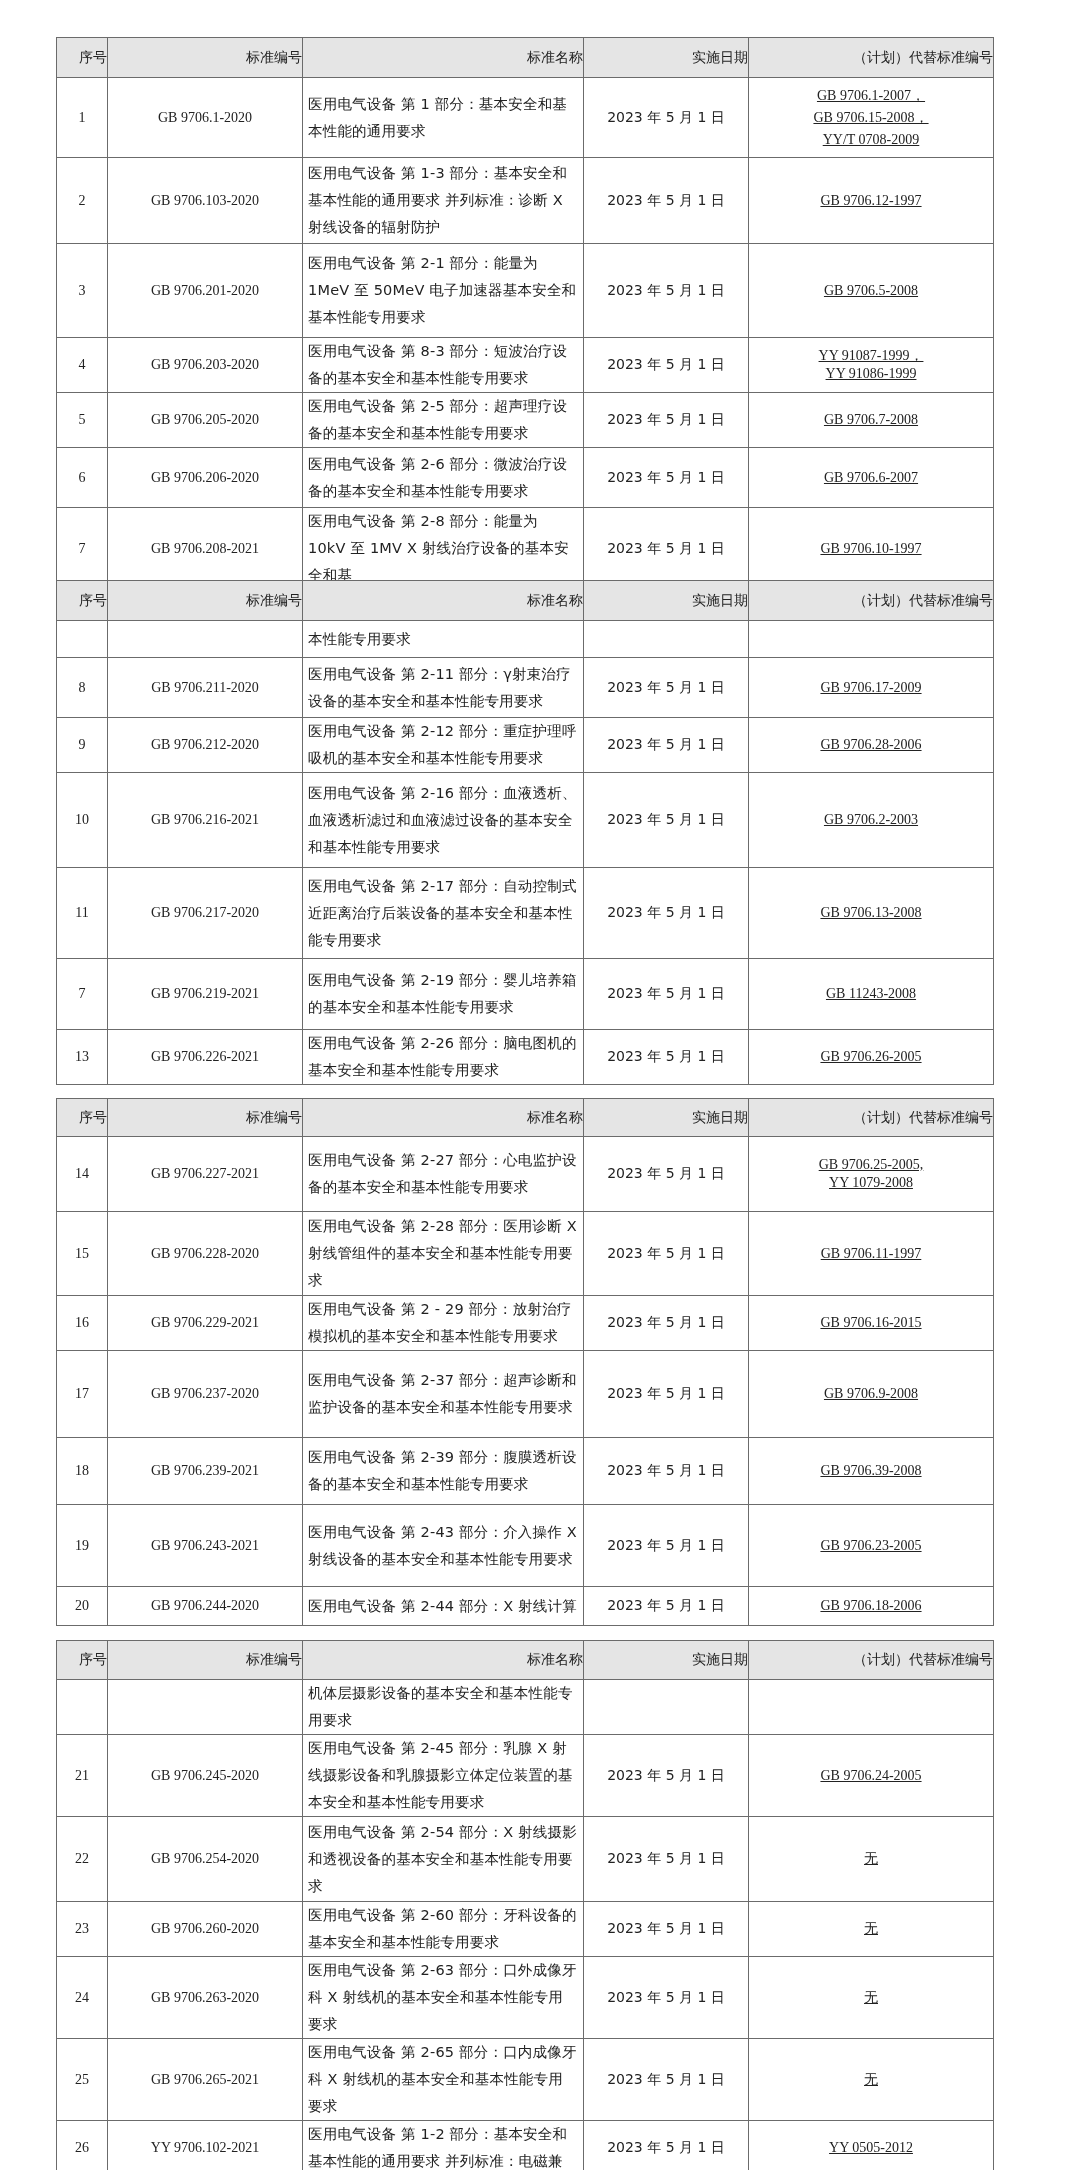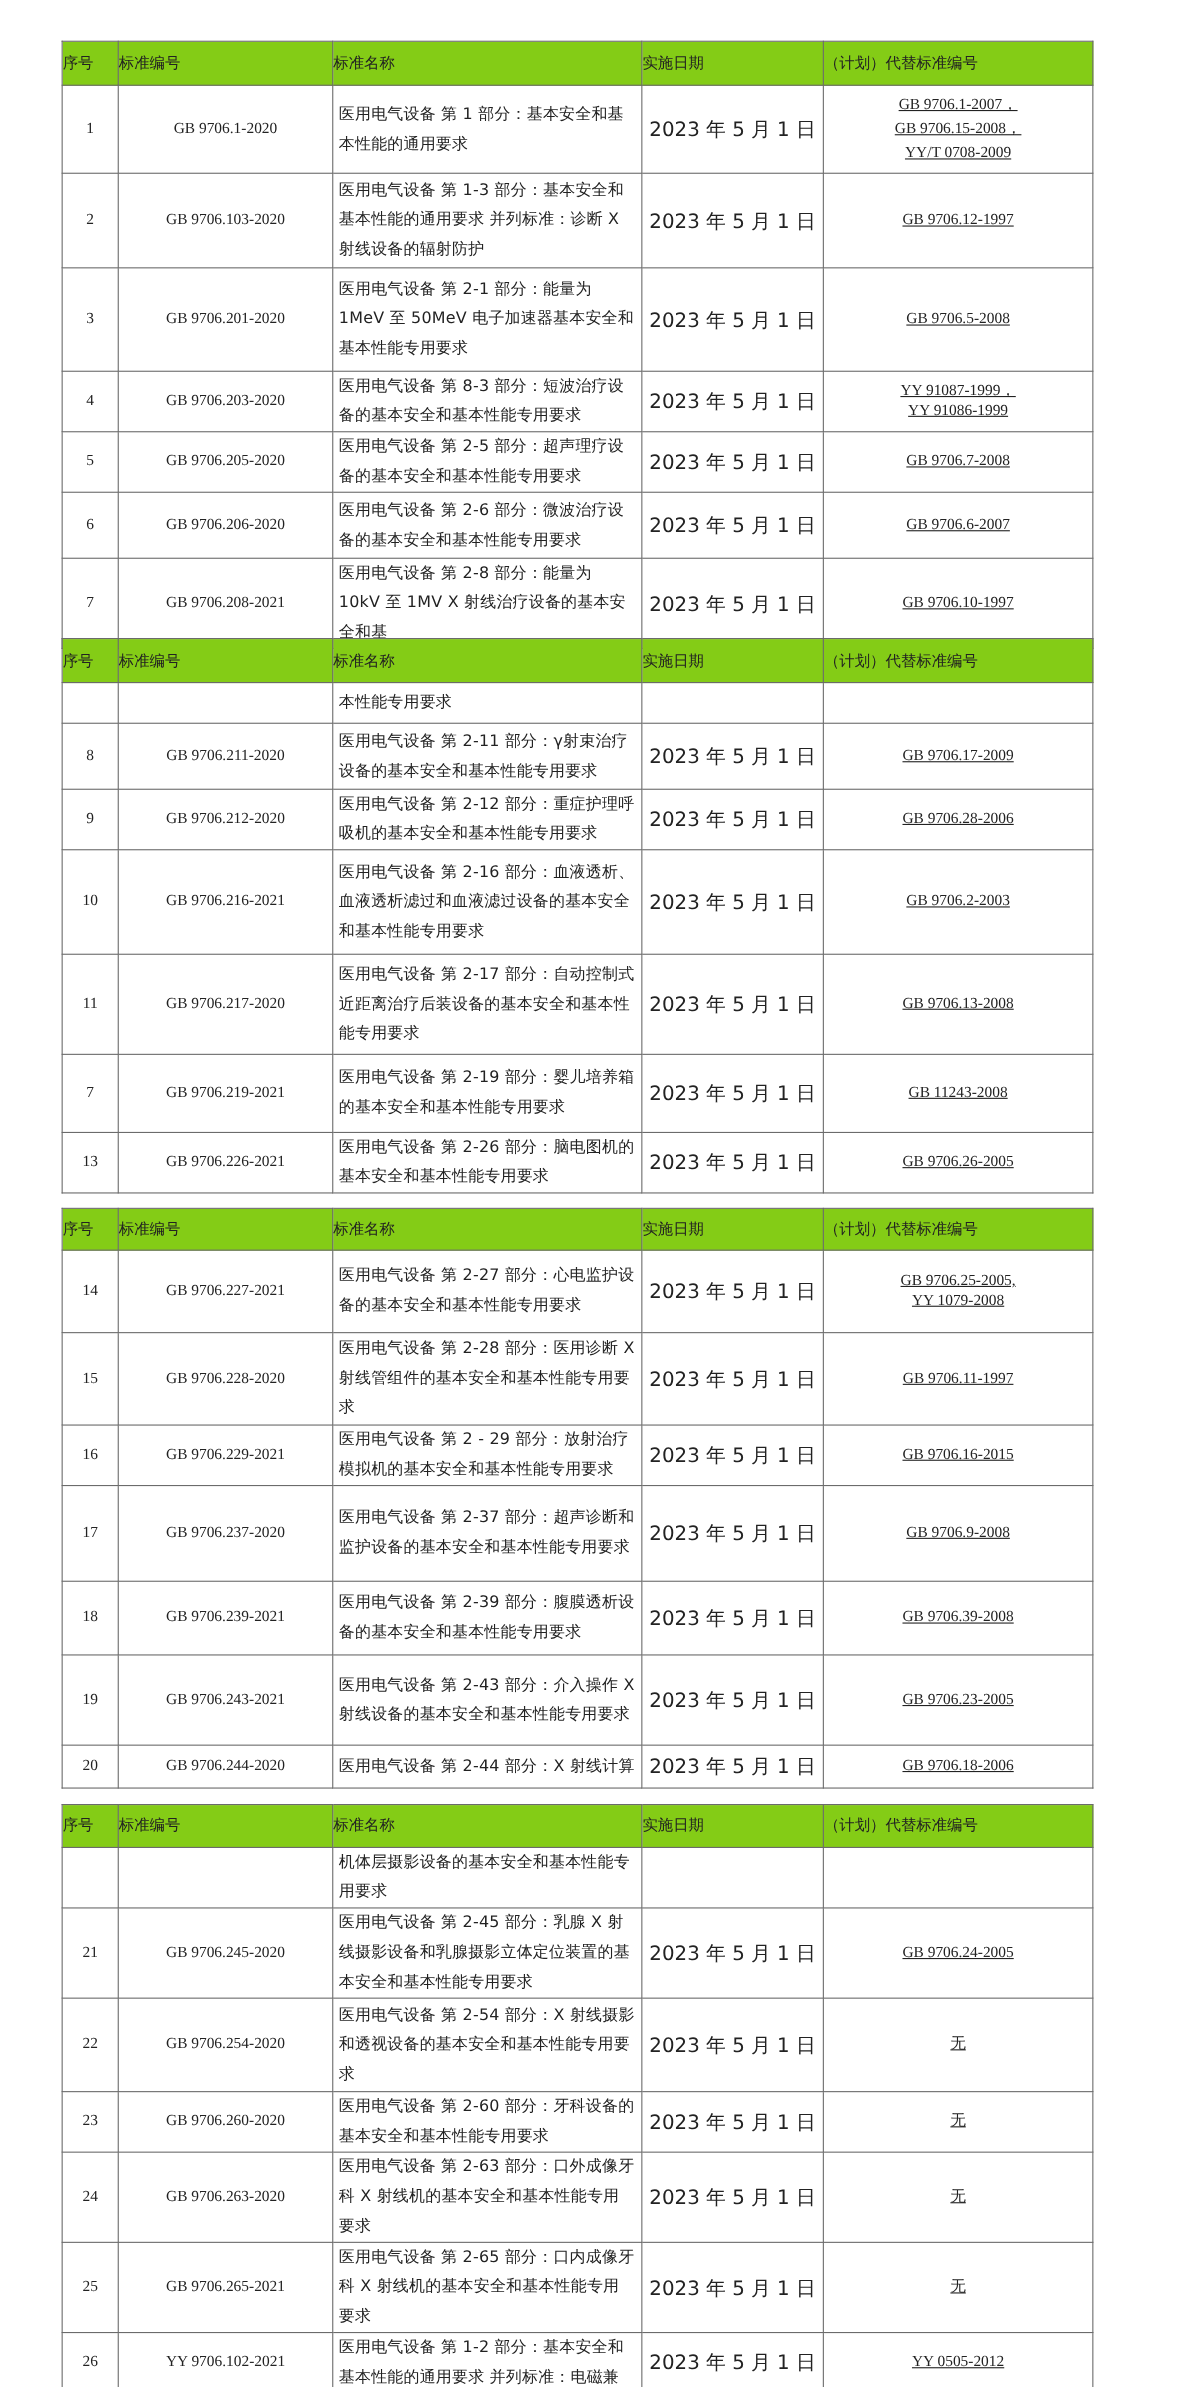--- a/index.html
+++ b/index.html
@@ -1,25 +1,25 @@
 <!DOCTYPE html>
 <html><head>
 <meta charset="utf-8">
 <style>
   html, body { margin: 0; padding: 0; background: #ffffff; }
   body { width: 1079px; height: 2170px; position: relative; overflow: hidden;
          font-family: "Liberation Serif", "DejaVu Serif", serif; color: #222; }
   .tbl { position: absolute; left: 56px; width: 937px; border-collapse: collapse; table-layout: fixed; }
   .tbl th, .tbl td { border: 1px solid #6b6b6b; padding: 0; vertical-align: middle; }
-  .tbl th { background: #84cc16; font-family: "DejaVu Sans", "Liberation Sans", sans-serif;
-            font-weight: normal; font-size: 14px; color: #222; text-align: left; }
+  .tbl th { background: #e5e5e5; font-family: "DejaVu Sans", "Liberation Sans", sans-serif;
+            font-weight: normal; font-size: 14px; color: #222; text-align: right; }
   .tbl td { font-size: 14px; text-align: center; }
   .tbl td.name { text-align: left; padding: 0 6px 0 5px; font-family: "DejaVu Sans", "Liberation Sans", sans-serif;
                  font-size: 14.5px; line-height: 27px; letter-spacing: 0.2px; }
-  .tbl td.date { font-family: "DejaVu Sans", "Liberation Sans", sans-serif; font-size: 18px; }
+  .tbl td.date { font-family: "DejaVu Sans", "Liberation Sans", sans-serif; font-size: 14px; }
   .tbl td.repl { line-height: 22px; white-space: pre-line; text-decoration: underline; }
   .tbl td.repl.tight { line-height: 18px; }
   .c1 { width: 51px; } .c2 { width: 195px; } .c3 { width: 281px; } .c4 { width: 165px; } .c5 { width: 245px; }
 </style>
 </head>
 <body>
 
 <table class="tbl" style="top:37px;">
   <colgroup>
       <col class="c1">

